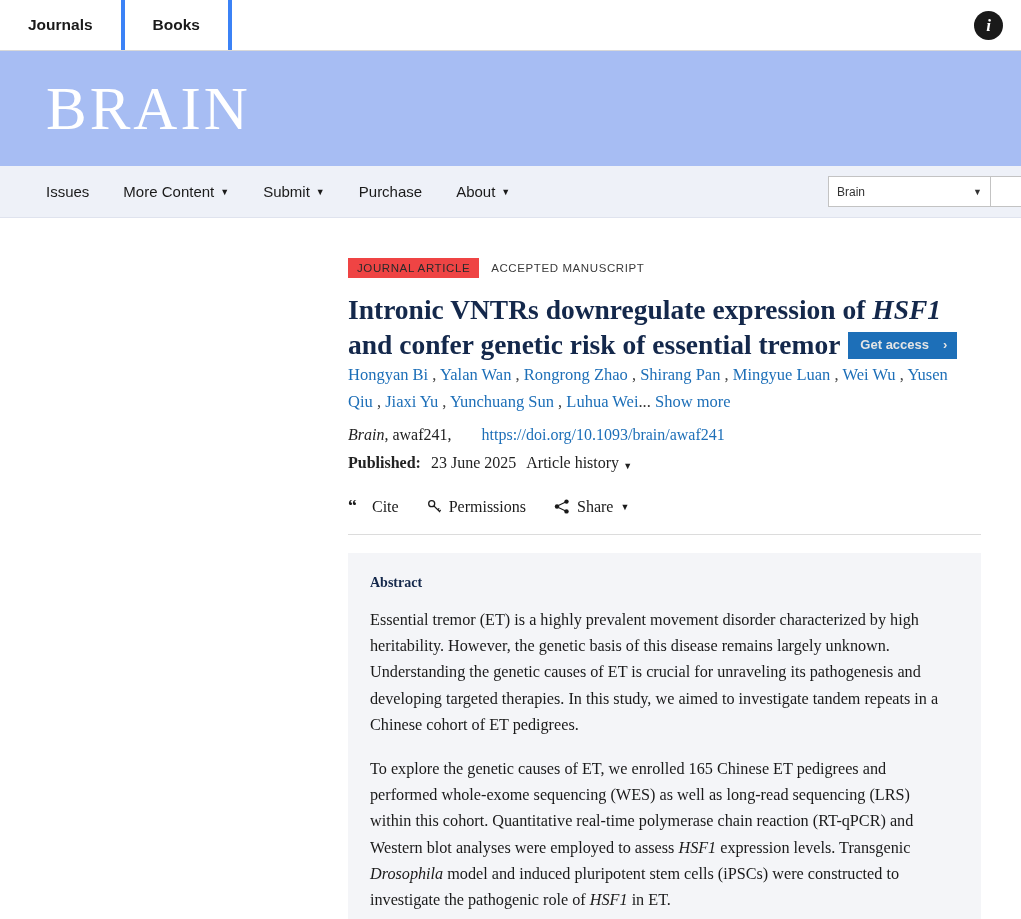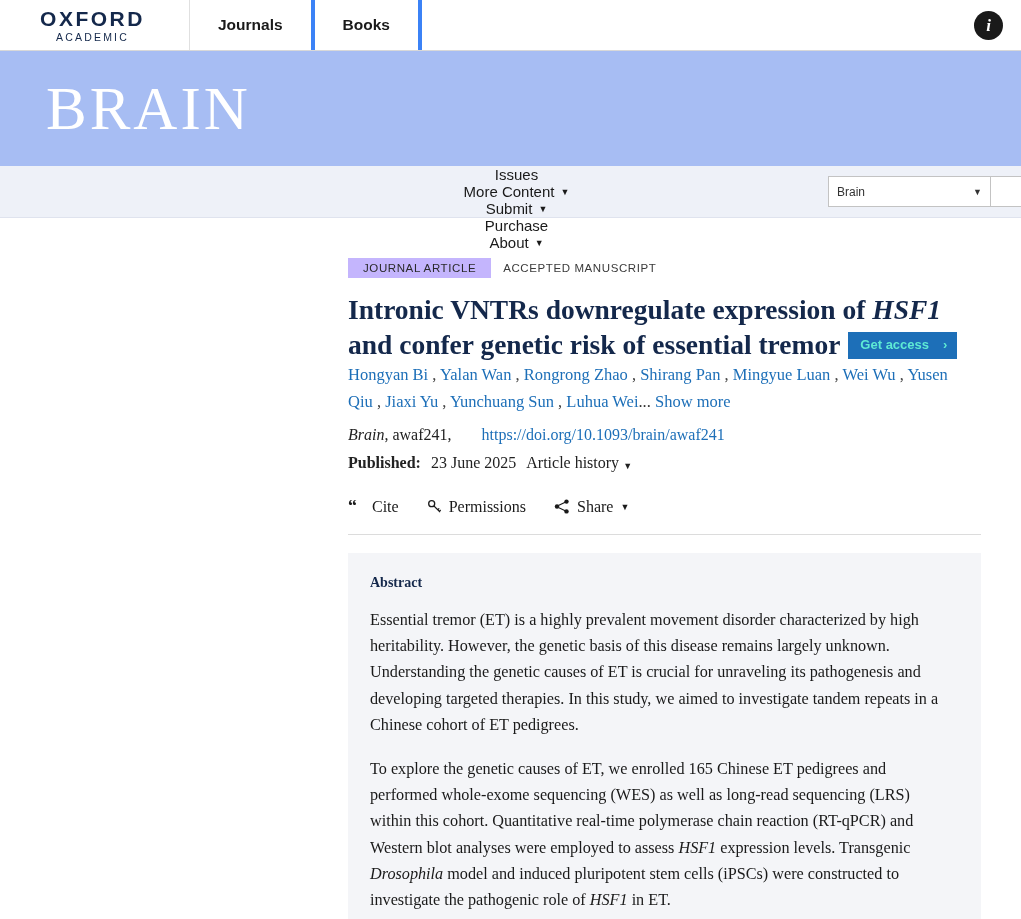--- a/index.html
+++ b/index.html
@@ -92,21 +92,20 @@
 
   
   .journal-nav {
     height: 52px;
     background: #eef1f8;
     border-bottom: 1px solid #dfe3ee;
     display: flex;
     align-items: center;
     padding-left: 46px;
     position: relative;
-    flex-direction: column;
   }
   .jn-item {
     font-size: 15px;
     color: #1a1a1a;
     margin-right: 34px;
     cursor: pointer;
     display: flex;
     align-items: center;
     gap: 6px;
     white-space: nowrap;
@@ -151,25 +150,25 @@
     padding-left: 348px;
     padding-right: 40px;
   }
   .badges {
     display: flex;
     align-items: center;
     gap: 12px;
     margin-bottom: 14px;
   }
   .badge-type {
-    background: #c4b5fd;
+    background: #ef4444;
     color: #2a2a2a;
     font-size: 11.5px;
     letter-spacing: 0.6px;
-    padding: 4px 15px;
+    padding: 4px 9px;
     font-weight: normal;
   }
   .badge-status {
     color: #3a3a3a;
     font-size: 11.5px;
     letter-spacing: 0.6px;
   }
   .art-title {
     font-family: "Liberation Serif", serif;
     font-size: 27.5px;
@@ -178,21 +177,21 @@
     line-height: 1.28;
     margin: 0 0 0 0;
     max-width: 640px;
   }
   .art-title em { font-style: italic; }
   .get-access {
     display: inline-flex;
     align-items: center;
     gap: 14px;
     background: #1d6fb8;
-    color: #5eead4;
+    color: #e5e5e5;
     font-family: "Liberation Sans", sans-serif;
     font-size: 13px;
     padding: 5px 10px 5px 12px;
     vertical-align: 5px;
     margin-left: 8px;
     cursor: pointer;
     white-space: nowrap;
   }
   .authors {
     font-family: "Liberation Serif", serif;
@@ -265,24 +264,20 @@
     color: #1a1a1a;
     margin: 0 0 18px 0;
   }
   .abstract-box p:last-child { margin-bottom: 0; }
   .abstract-box em { font-style: italic; }
 </style>
 </head>
 <body>
 
 <div class="topbar">
-  <div class="oa-logo">
-    <div class="l1">OXFORD</div>
-    <div class="l2">ACADEMIC</div>
-  </div>
   <div class="topnav-item">Journals</div>
   <div class="topnav-item">Books</div>
   <div class="info-btn">i</div>
 </div>
 
 <div class="banner">
   <div class="banner-title">BRAIN</div>
 </div>
 
 <div class="journal-nav">

